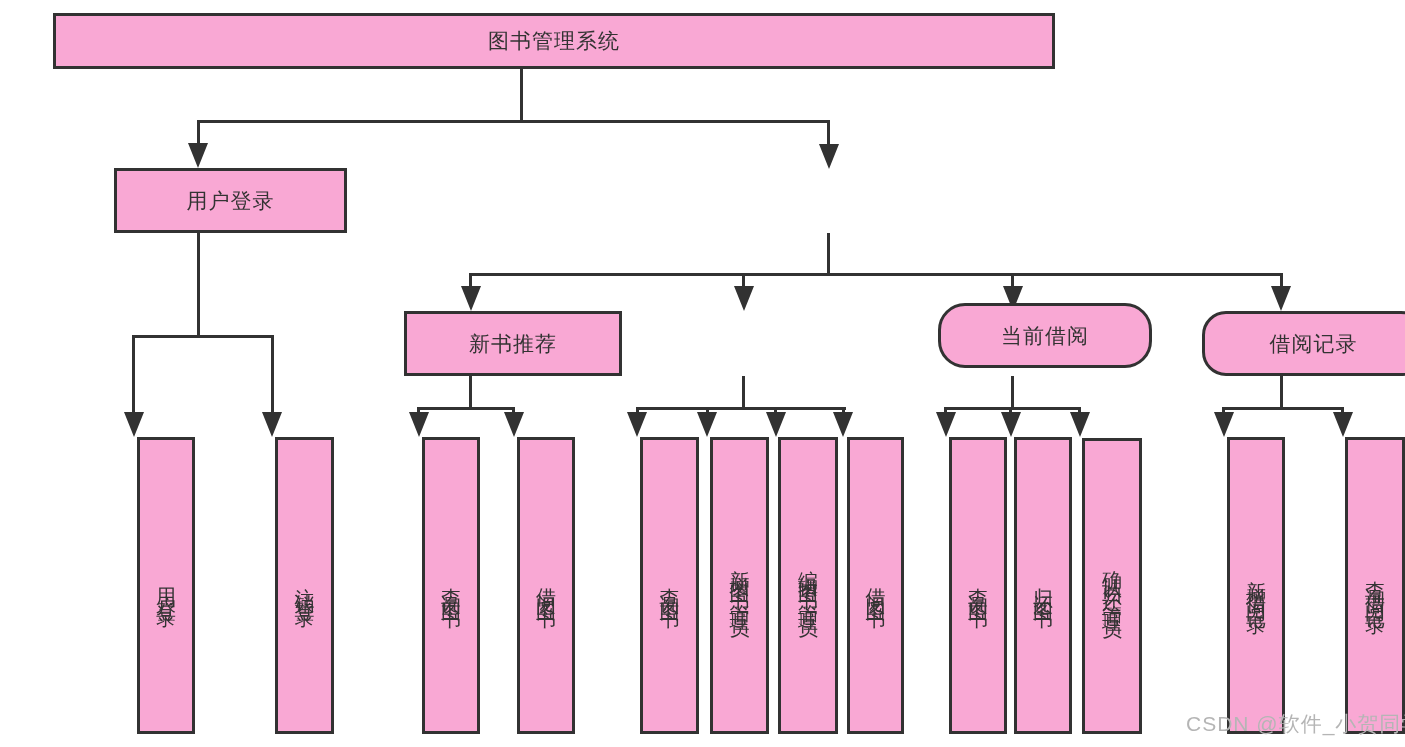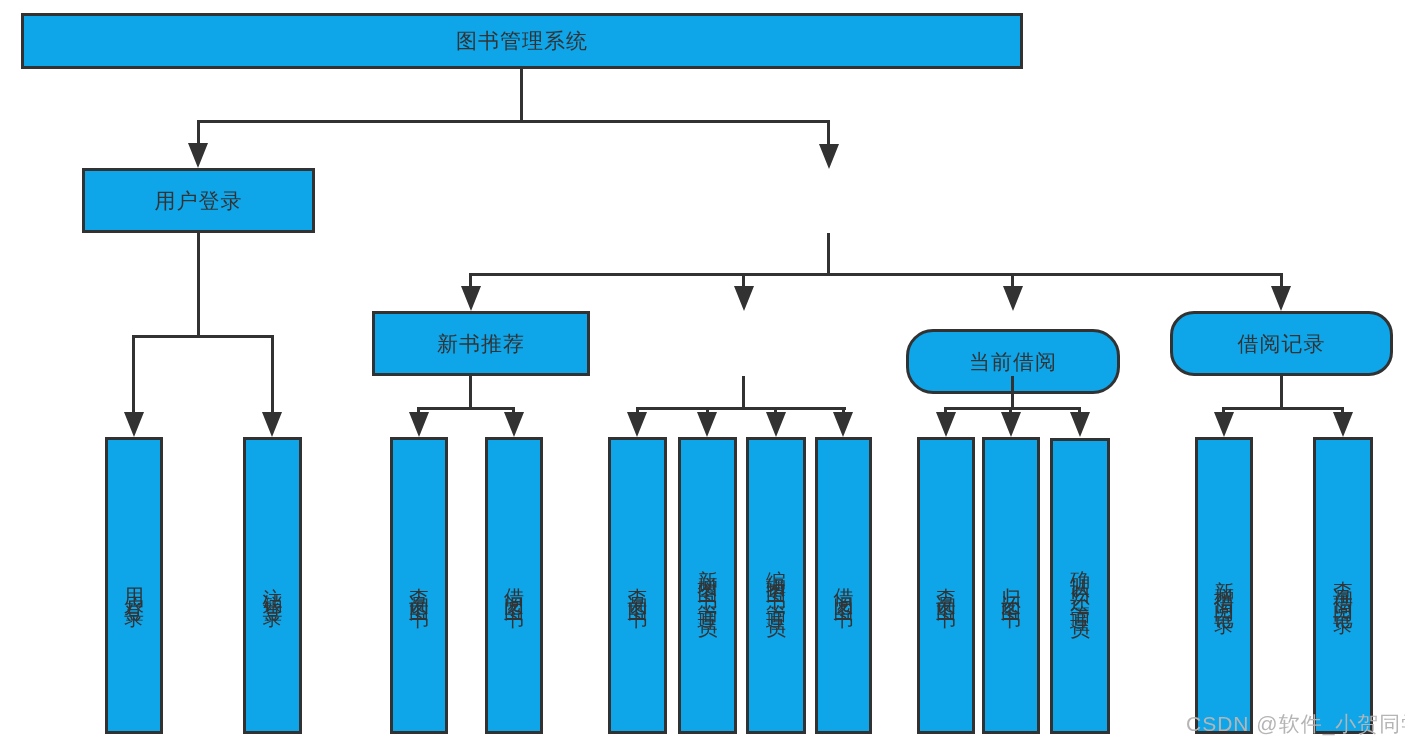--- a/index.html
+++ b/index.html
@@ -1,21 +1,21 @@
 <!DOCTYPE html>
 <html><head>
 <meta charset="utf-8">
 <style>
   * { margin:0; padding:0; box-sizing:border-box; }
   html,body { background:#ffffff; }
   body { font-family:"Liberation Sans","DejaVu Sans",sans-serif; color:#333; }
   .canvas { position:relative; width:1405px; height:747px; background:#ffffff; overflow:hidden; }
 
-  .box { position:absolute; background:#0ea5e9; border:3px solid #323232;
-         display:flex; align-items:center; justify-content:center; color:#333333; }
+  .box { position:absolute; background:#f9a8d4; border:3px solid #323232;
+         display:flex; align-items:center; justify-content:center; color:#333333;margin-left:32px; }
   .box.hbox { font-size:21px; letter-spacing:1px; }
   .box.vbox { }
   .vtext { writing-mode:vertical-lr; text-orientation:mixed; font-size:20px;
            letter-spacing:7px; line-height:1.25; color:#333333; }
 
   .hline { position:absolute; height:3px; background:#323232; }
   .vline { position:absolute; width:3px;  background:#323232; }
 
   .arrow { position:absolute; width:0; height:0;
            border-left:10px solid transparent; border-right:10px solid transparent;
@@ -58,21 +58,21 @@
   <div class="vline" style="left:742px;top:273px;height:16px;"></div>
   <div class="arrow" style="left:734px;top:286px;"></div>
   <div class="vline" style="left:1011px;top:273px;height:16px;"></div>
   <div class="arrow" style="left:1003px;top:286px;"></div>
   <div class="vline" style="left:1280px;top:273px;height:16px;"></div>
   <div class="arrow" style="left:1271px;top:286px;"></div>
 
   <div class="box hbox" style="left:372px;top:311px;width:218px;height:65px;">
     <span>新书推荐</span>
   </div>
-  <div class="box hbox" style="left:906px;top:329px;width:214px;height:65px;border-radius:27px;">
+  <div class="box hbox" style="left:906px;top:303px;width:214px;height:65px;border-radius:27px;">
     <span>当前借阅</span>
   </div>
   <div class="box hbox" style="left:1170px;top:311px;width:223px;height:65px;border-radius:24px;">
     <span>借阅记录</span>
   </div>
 
   <div class="vline" style="left:469px;top:376px;height:34px;"></div>
   <div class="hline" style="left:417px;top:407px;width:98px;"></div>
   <div class="vline" style="left:417px;top:407px;height:9px;"></div>
   <div class="arrow" style="left:409px;top:412px;"></div>

